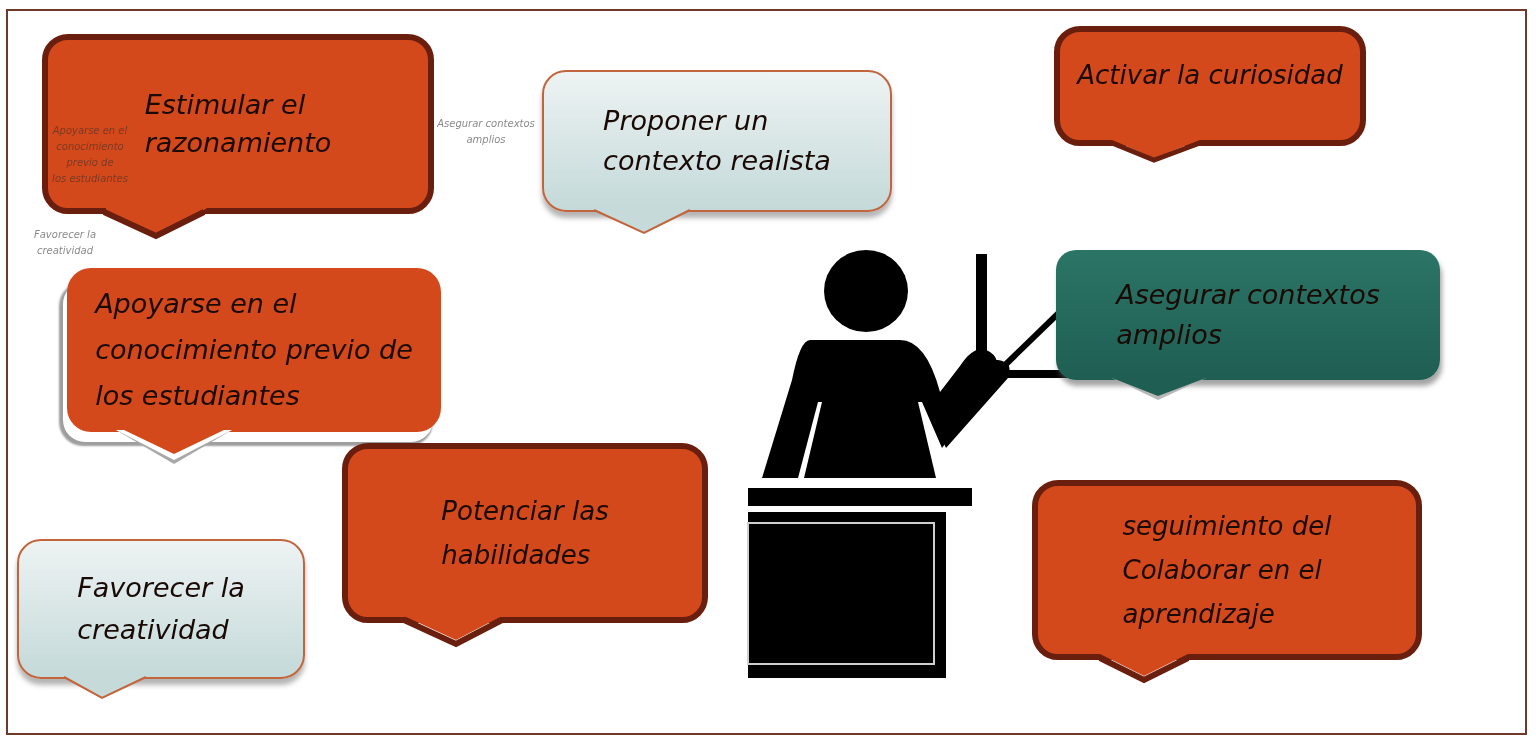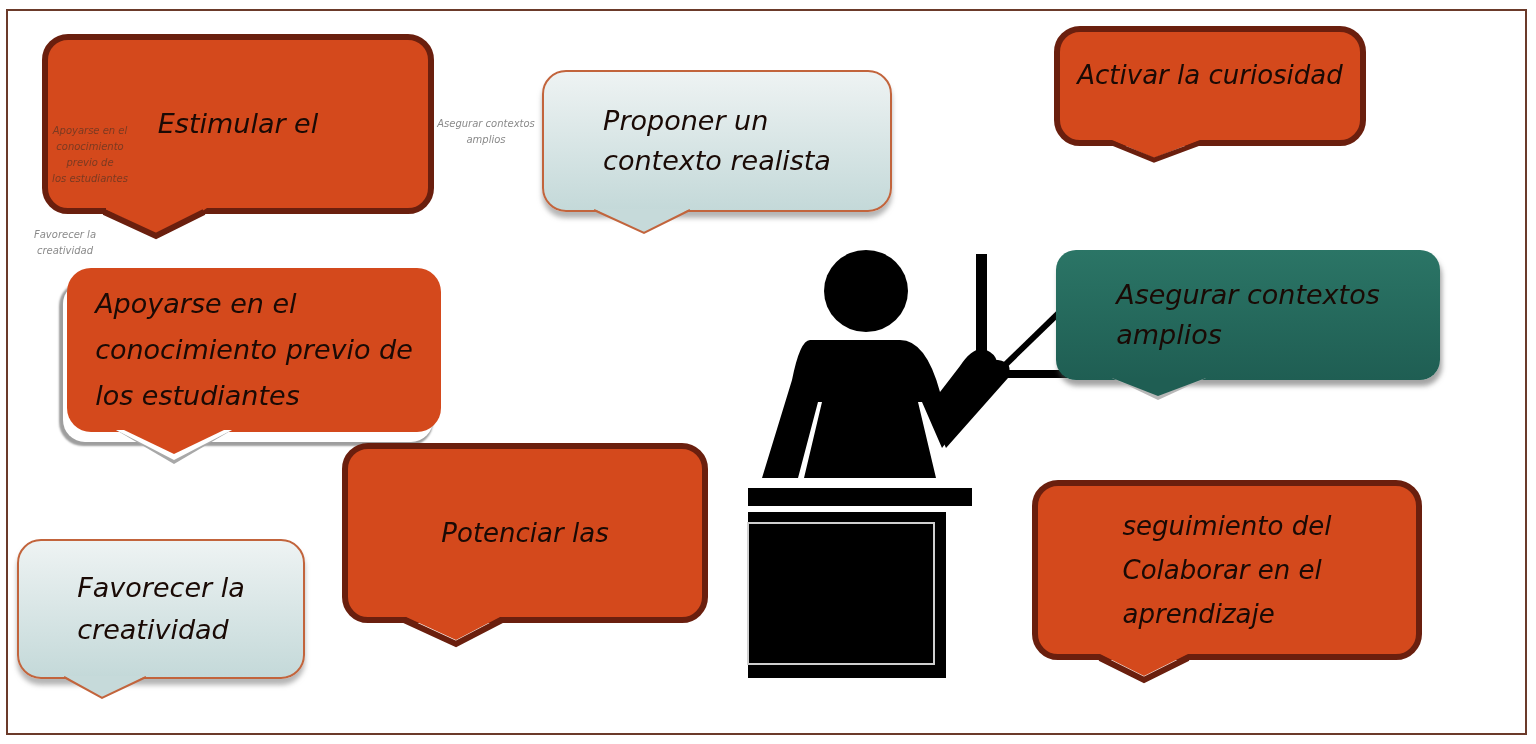--- a/index.html
+++ b/index.html
@@ -37,20 +37,21 @@
   <div>amplios</div>
 </div>
 <div class="ghost" style="left:20px;top:227px;width:90px;">
   <div>Favorecer la</div>
   <div>creatividad</div>
 </div>
 
 <div class="bubble orange" style="left:42px;top:34px;width:392px;height:180px;font-size:27px;line-height:38px;z-index:3;">
   <div class="txt">
     <div>Estimular el</div>
+    <div>razonamiento</div>
   </div>
 </div>
 <svg style="position:absolute;left:100px;top:206px;z-index:4;" width="120" height="34">
   <polygon points="6,0 110,0 104,4 56,28 6,4" fill="#d4491c"></polygon>
   <polyline points="4,6 56,30 104,6" fill="none" stroke="#6a1f0e" stroke-width="6"></polyline>
 </svg>
 
 <div class="ghost" style="left:40px;top:123px;width:100px;color:#7a3a22;z-index:5;">
   <div>Apoyarse en el</div>
   <div>conocimiento previo de</div>
@@ -116,20 +117,21 @@
 </div>
 <svg style="position:absolute;left:114px;top:430px;z-index:2;" width="120" height="40">
   <polygon points="2,0 118,0 60,34" fill="#a8a8a8"></polygon>
   <polygon points="2,0 118,0 60,30" fill="#ffffff"></polygon>
   <polygon points="10,0 110,0 60,24" fill="#d4491c"></polygon>
 </svg>
 
 <div class="bubble orange" style="left:342px;top:443px;width:366px;height:180px;font-size:26px;line-height:44px;">
   <div class="txt">
     <div>Potenciar las</div>
+    <div>habilidades</div>
   </div>
 </div>
 <svg style="position:absolute;left:400px;top:616px;z-index:2;" width="110" height="32">
   <polygon points="4,0 102,0 56,24" fill="#d4491c"></polygon>
   <polyline points="4,4 56,28 102,4" fill="none" stroke="#6a1f0e" stroke-width="6"></polyline>
 </svg>
 
 <div class="bubble light" style="left:17px;top:539px;width:288px;height:140px;font-size:27px;line-height:42px;">
   <div class="txt">
     <div>Favorecer la</div>

